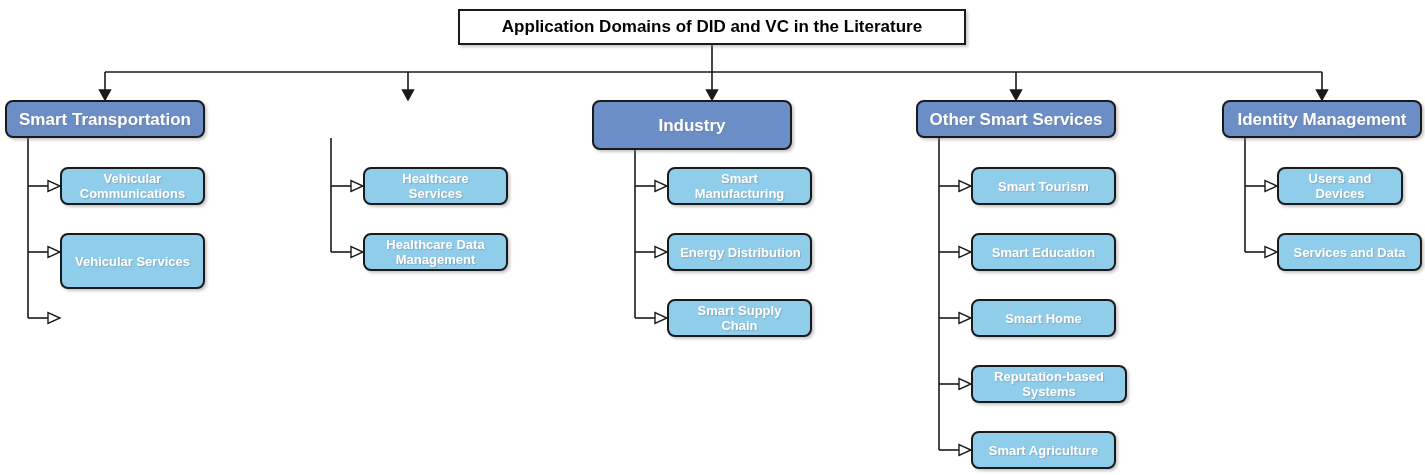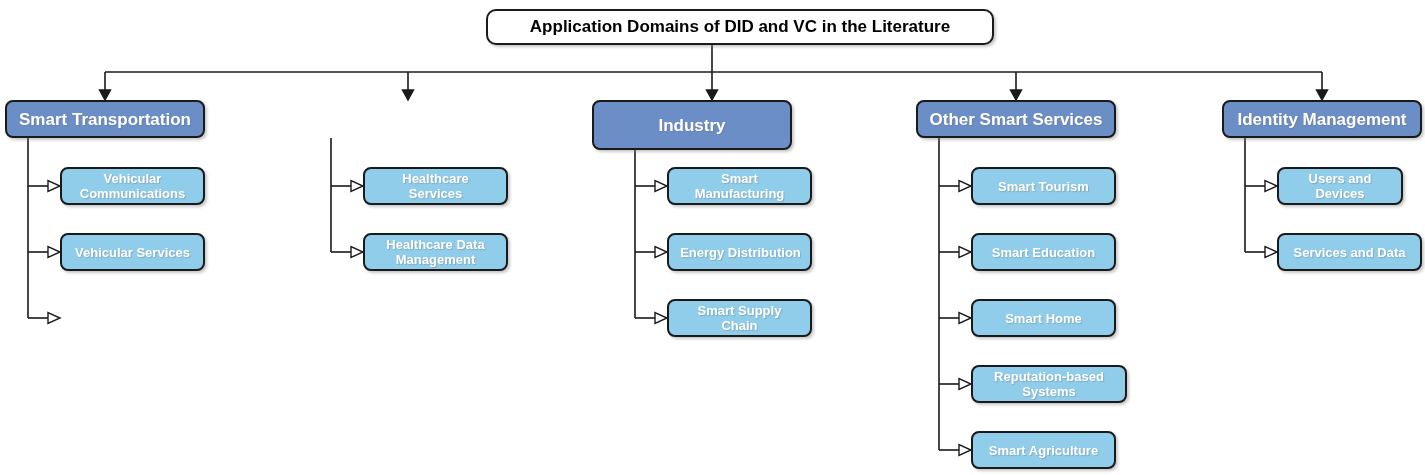--- a/index.html
+++ b/index.html
@@ -11,25 +11,24 @@
     overflow:hidden;
   }
   .connectors{position:absolute;left:0;top:0;}
   .title-box{
     position:absolute;
     box-sizing:border-box;
     display:flex;align-items:center;justify-content:center;
     background:var(--title-fill,#fff);
     color:var(--title-text,#000);
     border:2px solid var(--border,#1a1a1a);
-    border-radius:10px;
+    border-radius:0;
     font-weight:bold;font-size:17px;
     text-align:center;
     box-shadow:2px 2px 3px rgba(130,130,130,0.45);
-    margin-left:28px;
   }
   .node{
     position:absolute;
     box-sizing:border-box;
     display:flex;align-items:center;justify-content:center;
     text-align:center;
     font-weight:bold;
     color:var(--text,#ffffff);
     border:2px solid var(--border,#1a1a1a);
     border-radius:8px;
@@ -97,21 +96,21 @@
       <line x1="1245" y1="138" x2="1245" y2="252" stroke="#1a1a1a" stroke-width="1.6"></line>
       <line x1="1245" y1="186" x2="1265" y2="186" stroke="#1a1a1a" stroke-width="1.6"></line>
       <polygon points="1265,180.5 1265,191.5 1277,186" fill="#ffffff" stroke="#1a1a1a" stroke-width="1.4"></polygon>
       <line x1="1245" y1="252" x2="1265" y2="252" stroke="#1a1a1a" stroke-width="1.6"></line>
       <polygon points="1265,246.5 1265,257.5 1277,252" fill="#ffffff" stroke="#1a1a1a" stroke-width="1.4"></polygon>
     </svg>
   <div class="title-box" style="left:458px;top:9px;width:508px;height:36px;">Application Domains of DID and VC in the Literature</div>
 
 <div class="node header" style="left: 5px; top: 100px; width: 200px; height: 38px;">Smart Transportation</div>
     <div class="node child" style="left: 60px; top: 167px; width: 145px; height: 38px;">Vehicular Communications</div>
-    <div class="node child" style="left: 60px; top: 233px; width: 145px; height: 38px;">Vehicular Services</div>
+    <div class="node child" style="left: 60px; top: 233px; width: 145px; height: 56px;">Vehicular Services</div>
     <div class="node child" style="left: 363px; top: 167px; width: 145px; height: 38px;">Healthcare Services</div>
     <div class="node child" style="left: 363px; top: 233px; width: 145px; height: 38px;">Healthcare Data Management</div>
     <div class="node header" style="left: 592px; top: 100px; width: 200px; height: 50px; border-radius: 8px;">Industry</div>
     <div class="node child" style="left: 667px; top: 167px; width: 145px; height: 38px;">Smart Manufacturing</div>
     <div class="node child" style="left: 667px; top: 233px; width: 145px; height: 38px; padding-left: 11px;">Energy Distribution</div>
     <div class="node child" style="left: 667px; top: 299px; width: 145px; height: 38px;">Smart Supply Chain</div>
     <div class="node header" style="left: 916px; top: 100px; width: 200px; height: 38px;">Other Smart Services</div>
     <div class="node child" style="left: 971px; top: 167px; width: 145px; height: 38px;">Smart Tourism</div>
     <div class="node child" style="left: 971px; top: 233px; width: 145px; height: 38px;">Smart Education</div>
     <div class="node child" style="left: 971px; top: 299px; width: 145px; height: 38px;">Smart Home</div>

